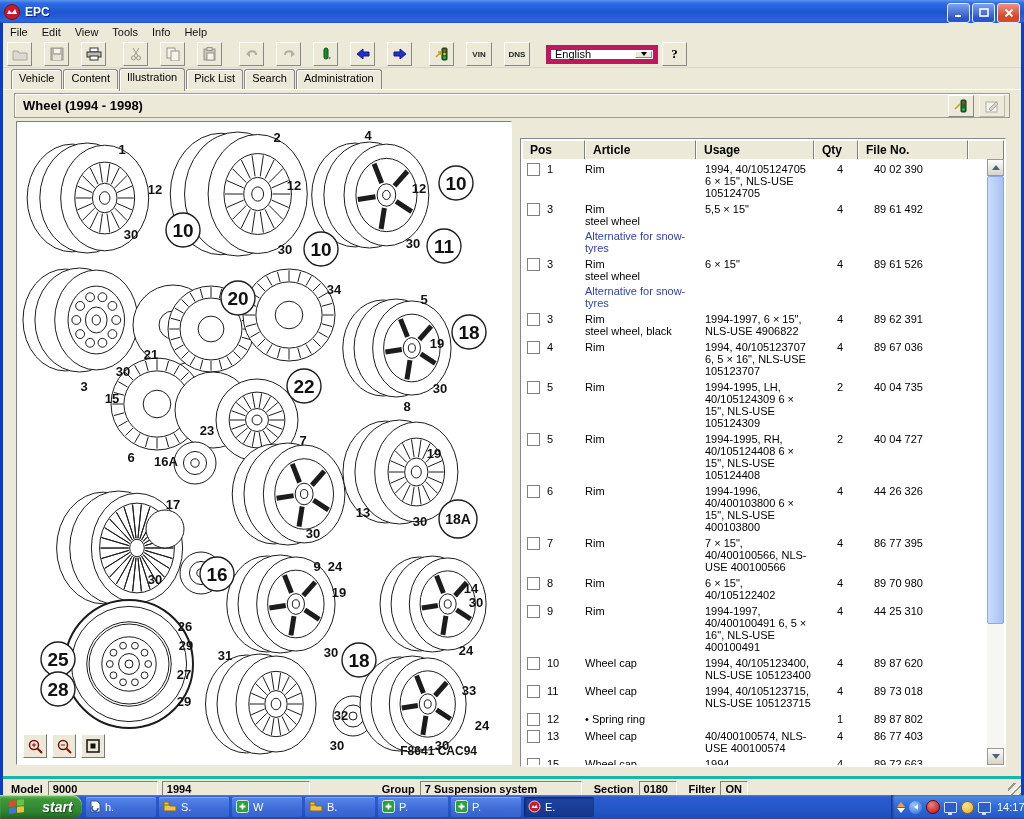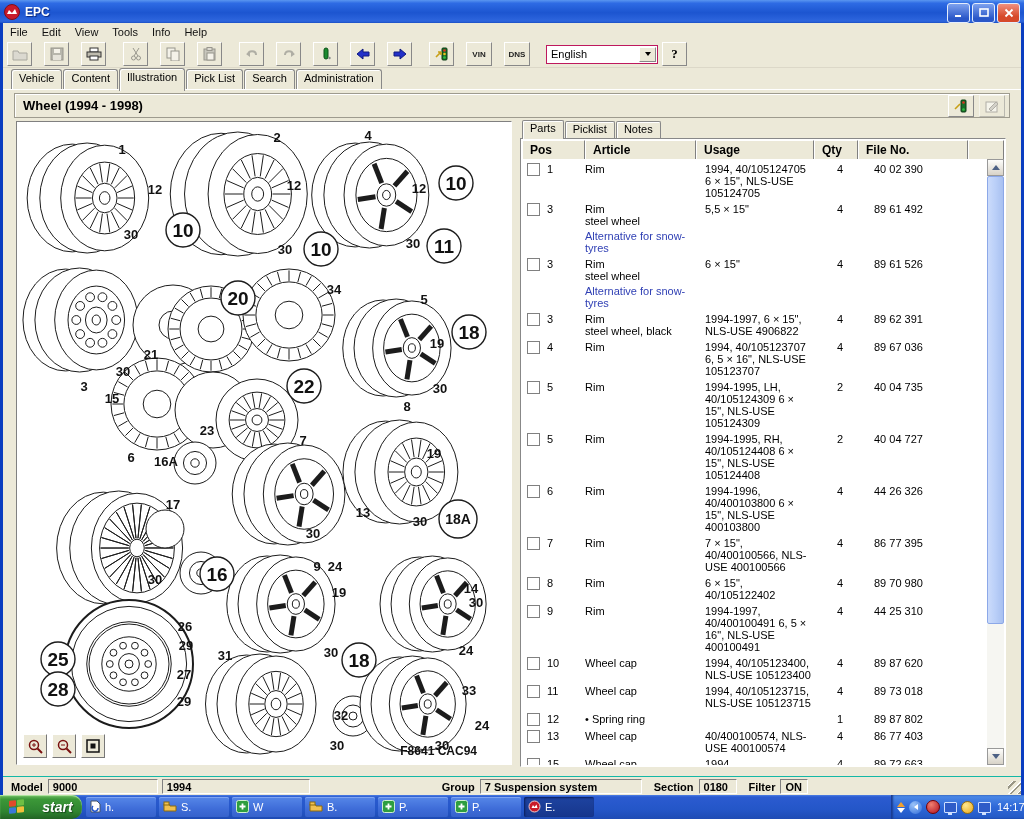--- a/index.html
+++ b/index.html
@@ -19,21 +19,21 @@
   .winbtn.close{background:linear-gradient(180deg,#F0907E,#D6492A 70%)}
   
   #menubar{left:3px;right:3px;top:23px;height:18px;background:#ECE9D8;display:flex;align-items:center;font-size:11px}
   .menuitem{padding:2px 7px;color:#111}
   #toolbar{left:3px;right:3px;top:41px;height:27px;background:#ECE9D8;display:flex;align-items:center;padding-left:4px;box-sizing:border-box;border-bottom:1px solid #DCD8C8}
   .tbtn{width:23px;height:22px;background:#ECE9D8;border:1px solid;border-color:#fff #888 #888 #fff;
     display:flex;align-items:center;justify-content:center;margin-right:12px}
   .tbtn.txt{font-size:8px;font-weight:bold;color:#222;width:24px}
   .tbtn.grayed svg{opacity:.45;filter:grayscale(1)}
   .tsep{width:5px}
-  #langbox{width:112px;height:19px;background:#fff;border:1px solid #be185d;display:flex;align-items:center;
+  #langbox{width:112px;height:19px;background:#fff;border:5px solid #be185d;display:flex;align-items:center;
     font-size:11px;padding-left:4px;box-sizing:border-box;position:relative;margin:0 4px}
   #langbox .dd{position:absolute;right:1px;top:1px;bottom:1px;width:15px;background:#ECE9D8;
     border:1px solid;border-color:#fff #888 #888 #fff;display:flex;align-items:center;justify-content:center}
   .tri-down{width:0;height:0;border-left:3px solid transparent;border-right:3px solid transparent;border-top:4px solid #000}
   
   #tabrow{left:3px;right:3px;top:68px;height:21px;background:#ECE9D8;display:flex;align-items:center;padding-left:8px;box-sizing:border-box}
   .tab{font-size:11px;padding:2px 7px 2px;background:#ECE9D8;border:1px solid #888;border-bottom:none;
     border-radius:3px 3px 0 0;margin-right:1px;height:15px;box-shadow:inset 1px 1px 0 #fff}
   .tab.active{height:18px;font-weight:normal;position:relative;z-index:5;margin-bottom:-1px;background:#ECE9D8}
   
@@ -70,21 +70,21 @@
   .note{color:#2F3FB4;margin-top:3px}
   
   #vscroll{position:absolute;right:1px;top:20px;bottom:1px;width:17px;background:#F6F6F2}
   .sarrow{position:absolute;left:0;width:17px;height:17px;background:linear-gradient(180deg,#FDFDFB,#D8D3C8);
     border:1px solid #999;box-sizing:border-box;display:flex;align-items:center;justify-content:center}
   #sthumb{position:absolute;left:0;top:17px;height:74%;width:17px;box-sizing:border-box;
     background:linear-gradient(90deg,#CBDBFB,#BACFF8 50%,#A8C0F0);border:1px solid #8CA8E8;border-radius:2px}
   .tri-up-s{width:0;height:0;border-left:4px solid transparent;border-right:4px solid transparent;border-bottom:5px solid #4D6185}
   .tri-down-s{width:0;height:0;border-left:4px solid transparent;border-right:4px solid transparent;border-top:5px solid #4D6185}
   
-  #statusbar{left:3px;right:3px;top:776px;height:19px;background:#ECE9D8;border-top:1px solid #14b8a6;
+  #statusbar{left:3px;right:3px;top:776px;height:19px;background:#ECE9D8;border-top:3px solid #14b8a6;
     display:flex;align-items:center;font-size:11px;font-weight:bold}
   .sfield{height:15px;border:1px solid;border-color:#808080 #fff #fff #808080;box-sizing:border-box;
     padding:1px 4px 0;margin-right:4px;white-space:nowrap}
   .slabel{padding:0 5px 0 8px}
   #grip{position:absolute;right:0;bottom:2px;width:13px;height:13px;
     background:repeating-linear-gradient(135deg,transparent 0 3px,#fff 3px 4px,#9a9786 4px 6px)}
   
   #taskbar{left:0;right:0;top:795px;height:24px;
     background:linear-gradient(180deg,#4F80E4 0%,#2B5BD0 8%,#2456C8 60%,#1E4BB4 100%)}
   #startbtn{position:absolute;left:0;top:0;height:24px;width:82px;border-radius:0 10px 10px 0;
@@ -888,25 +888,20 @@
       <div class="zbtn">
         <svg width="14" height="14">
             <rect x="1" y="1" width="12" height="12" fill="none" stroke="#111" stroke-width="1.5"></rect>
             <rect x="4.5" y="4.5" width="5" height="5" fill="#111"></rect>
           </svg>
         </div>
     </div>
   </div>
 
   <div class="abs" id="parts">
-    <div id="ptabs">
-        <div class="ptab active">Parts</div>
-        <div class="ptab">Picklist</div>
-        <div class="ptab">Notes</div>
-      </div>
     <div id="tframe">
       <div id="thead">
           <div class="hc" style="width: 63px;">Pos</div>
           <div class="hc" style="width: 111px;">Article</div>
           <div class="hc" style="width: 118px;">Usage</div>
           <div class="hc" style="width: 44px;">Qty</div>
           <div class="hc" style="width: 110px;">File No.</div>
           <div class="hc" style="flex: 1 1 0%;"></div>
         </div>
       <div id="tbody">
@@ -1118,21 +1113,21 @@
           </div>
       </div>
     </div>
   </div>
 </div>
 
 <div class="abs" id="statusbar">
   <span class="slabel">Model</span>
   <span class="sfield" style="width:110px">9000</span>
   <span class="sfield" style="width:148px">1994</span>
-  <span class="slabel" style="margin-left:120px">Group</span>
+  <span class="slabel" style="margin-left:60px">Group</span>
   <span class="sfield" style="width:162px">7 Suspension system</span>
   <span class="slabel">Section</span>
   <span class="sfield" style="width:38px">0180</span>
   <span class="slabel">Filter</span>
   <span class="sfield" style="width:28px">ON</span>
   <div id="grip"></div>
 </div>
 
 <div class="abs" id="taskbar">
   <div id="startbtn">

